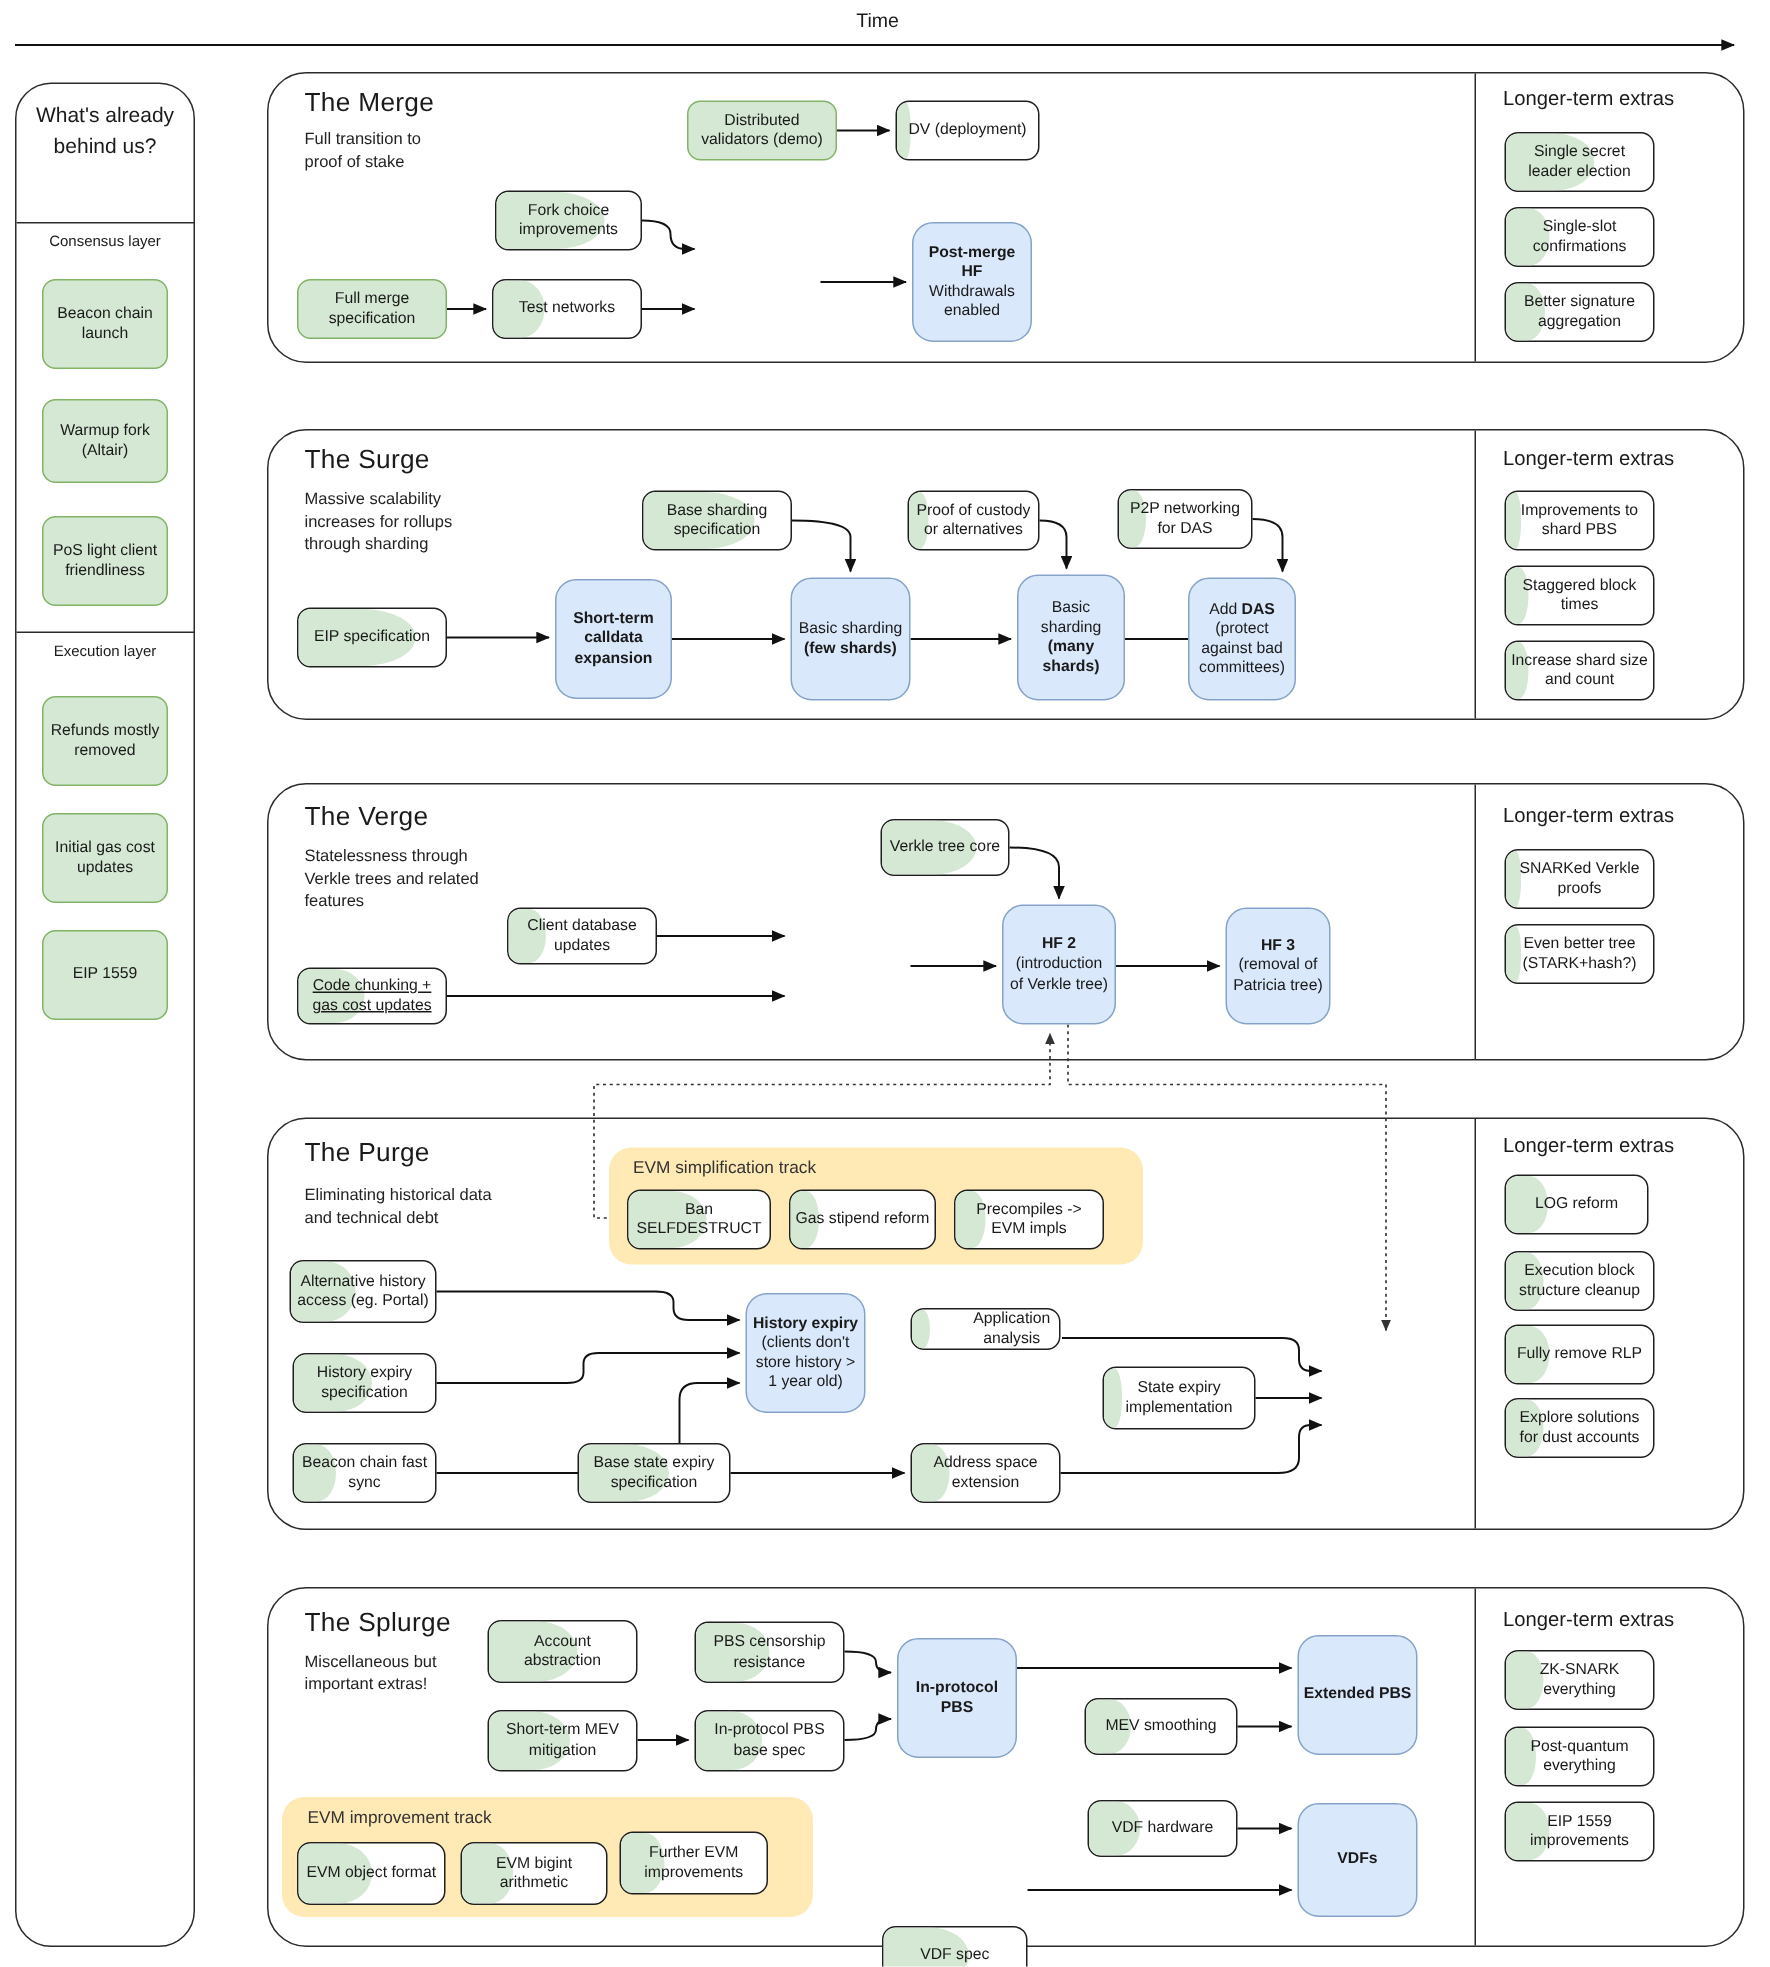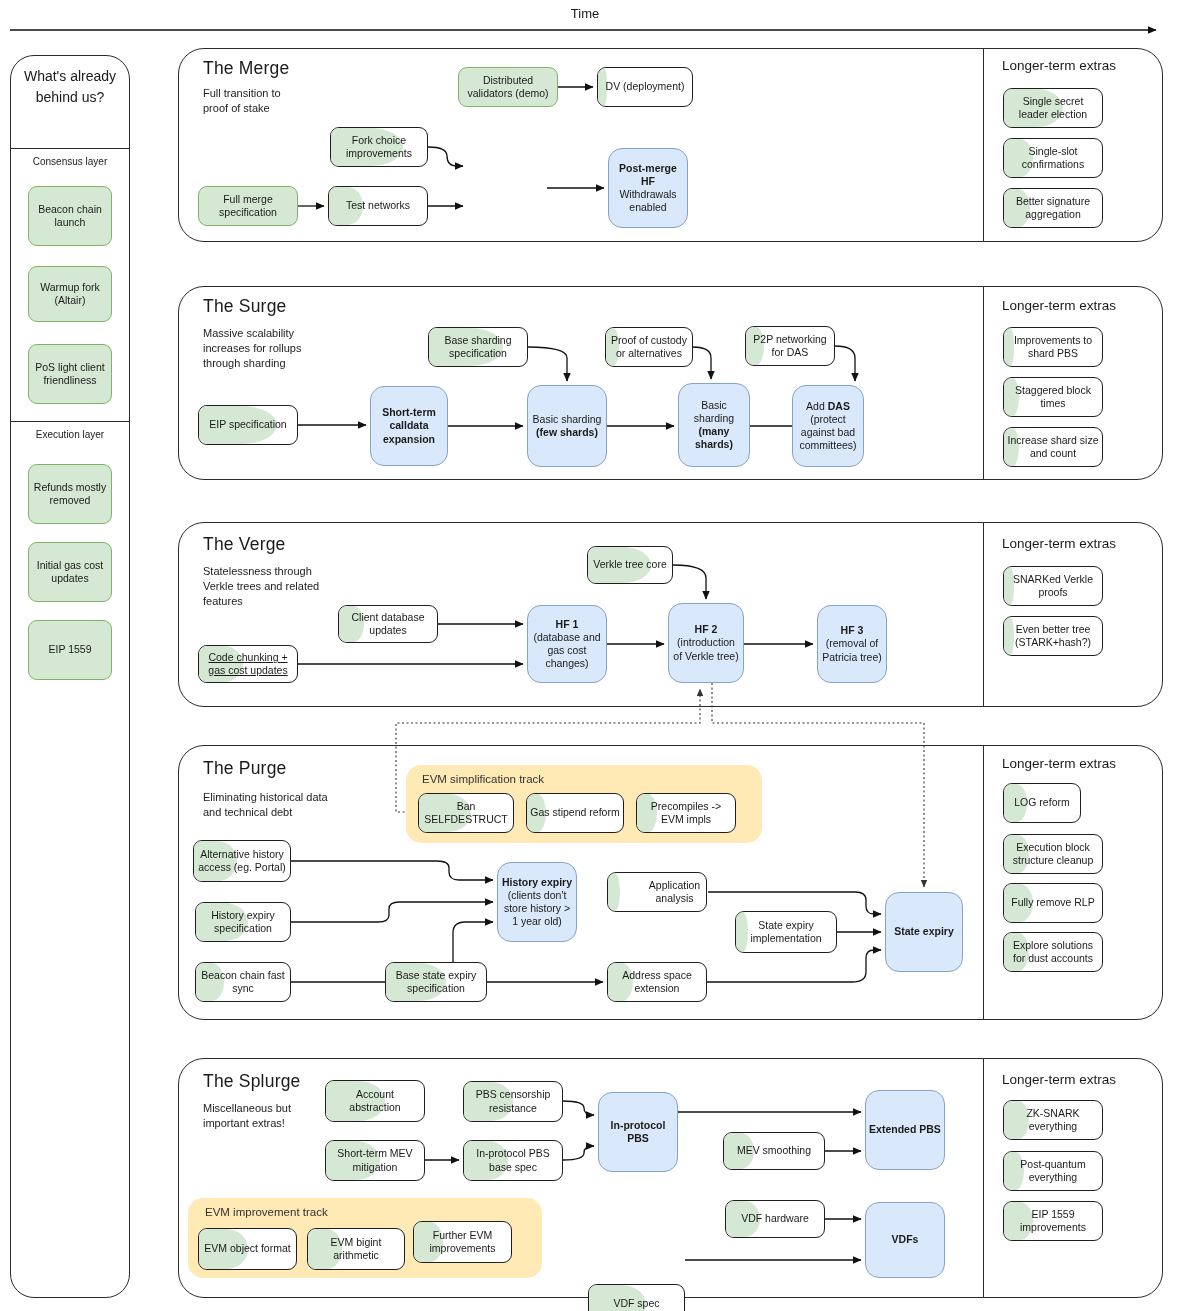--- a/index.html
+++ b/index.html
@@ -204,37 +204,34 @@
     </div>
   <div class="box prog" style="left: 587px; top: 546px; width: 86px; height: 38px; --p: 75%;">
       <span class="lbl">Verkle tree core</span>
     </div>
   <div class="box prog" style="left: 338px; top: 605px; width: 100px; height: 38px; --p: 25%;">
       <span class="lbl">Client database updates</span>
     </div>
   <div class="box prog" style="left: 198px; top: 645px; width: 100px; height: 38px; text-decoration: underline; --p: 45%;">
       <span class="lbl">Code chunking + gas cost updates</span>
     </div>
-  <div class="box blue" style="left:527px;top:605px;width:80px;height:78px;">
-      <span class="lbl"><b>HF 1</b><span class="sub">(database and gas cost changes)</span></span>
-    </div>
   <div class="box blue" style="left:668px;top:603px;width:76px;height:80px;">
       <span class="lbl"><b>HF 2</b><span class="sub">(introduction of Verkle tree)</span></span>
     </div>
   <div class="box blue" style="left:817px;top:605px;width:70px;height:78px;">
       <span class="lbl"><b>HF 3</b><span class="sub">(removal of Patricia tree)</span></span>
     </div>
 
   <div class="panel" style="left:178px;top:745px;width:985px;height:275px;">
     <div class="row-divider" style="left:804px;top:0;height:273px;"></div>
   </div>
   <div class="row-title" style="left:203px;top:758px;">The Purge</div>
   <div class="row-desc" style="left:203px;top:790px;width:130px;">Eliminating historical data and technical debt</div>
   <div class="extras-title" style="left:1002px;top:756px;">Longer-term extras</div>
-  <div class="box prog" style="left: 1003px; top: 783px; width: 78px; height: 40px; --p: 30%;">
+  <div class="box prog" style="left: 1003px; top: 783px; width: 96px; height: 40px; --p: 30%;">
       <span class="lbl">LOG reform</span>
     </div>
   <div class="box prog" style="left: 1003px; top: 834px; width: 100px; height: 40px; --p: 25%;">
       <span class="lbl">Execution block structure cleanup</span>
     </div>
   <div class="box prog" style="left: 1003px; top: 883px; width: 100px; height: 40px; --p: 30%;">
       <span class="lbl">Fully remove RLP</span>
     </div>
   <div class="box prog" style="left: 1003px; top: 932px; width: 100px; height: 40px; --p: 25%;">
       <span class="lbl">Explore solutions for dust accounts</span>
@@ -255,34 +252,31 @@
     </div>
   <div class="box prog" style="left: 195px; top: 902px; width: 96px; height: 40px; --p: 55.00000000000001%;">
       <span class="lbl">History expiry specification</span>
     </div>
   <div class="box prog" style="left: 195px; top: 962px; width: 96px; height: 40px; --p: 30%;">
       <span class="lbl">Beacon chain fast sync</span>
     </div>
   <div class="box blue" style="left:497px;top:862px;width:80px;height:80px;">
       <span class="lbl"><b>History expiry</b><span class="sub">(clients don't store history &gt; 1 year old)</span></span>
     </div>
-  <div class="box prog" style="left: 607px; top: 872px; width: 100px; height: 40px; padding-left: 38px; --p: 12%;">
+  <div class="box prog" style="left: 607px; top: 872px; width: 100px; height: 28px; padding-left: 38px; --p: 12%;">
       <span class="lbl">Application analysis</span>
     </div>
   <div class="box prog" style="left: 735px; top: 911px; width: 102px; height: 42px; --p: 12%;">
       <span class="lbl">State expiry implementation</span>
     </div>
   <div class="box prog" style="left: 385px; top: 962px; width: 102px; height: 40px; --p: 60%;">
       <span class="lbl">Base state expiry specification</span>
     </div>
   <div class="box prog" style="left: 607px; top: 962px; width: 100px; height: 40px; --p: 25%;">
       <span class="lbl">Address space extension</span>
-    </div>
-  <div class="box blue" style="left:885px;top:892px;width:78px;height:80px;">
-      <span class="lbl"><b>State expiry</b></span>
     </div>
 
   <div class="panel" style="left:178px;top:1058px;width:985px;height:240px;">
     <div class="row-divider" style="left:804px;top:0;height:238px;"></div>
   </div>
   <div class="row-title" style="left:203px;top:1071px;">The Splurge</div>
   <div class="row-desc" style="left:203px;top:1101px;width:110px;">Miscellaneous but important extras!</div>
   <div class="extras-title" style="left:1002px;top:1072px;">Longer-term extras</div>
   <div class="box prog" style="left: 1003px; top: 1100px; width: 100px; height: 40px; --p: 25%;">
       <span class="lbl">ZK-SNARK everything</span>

